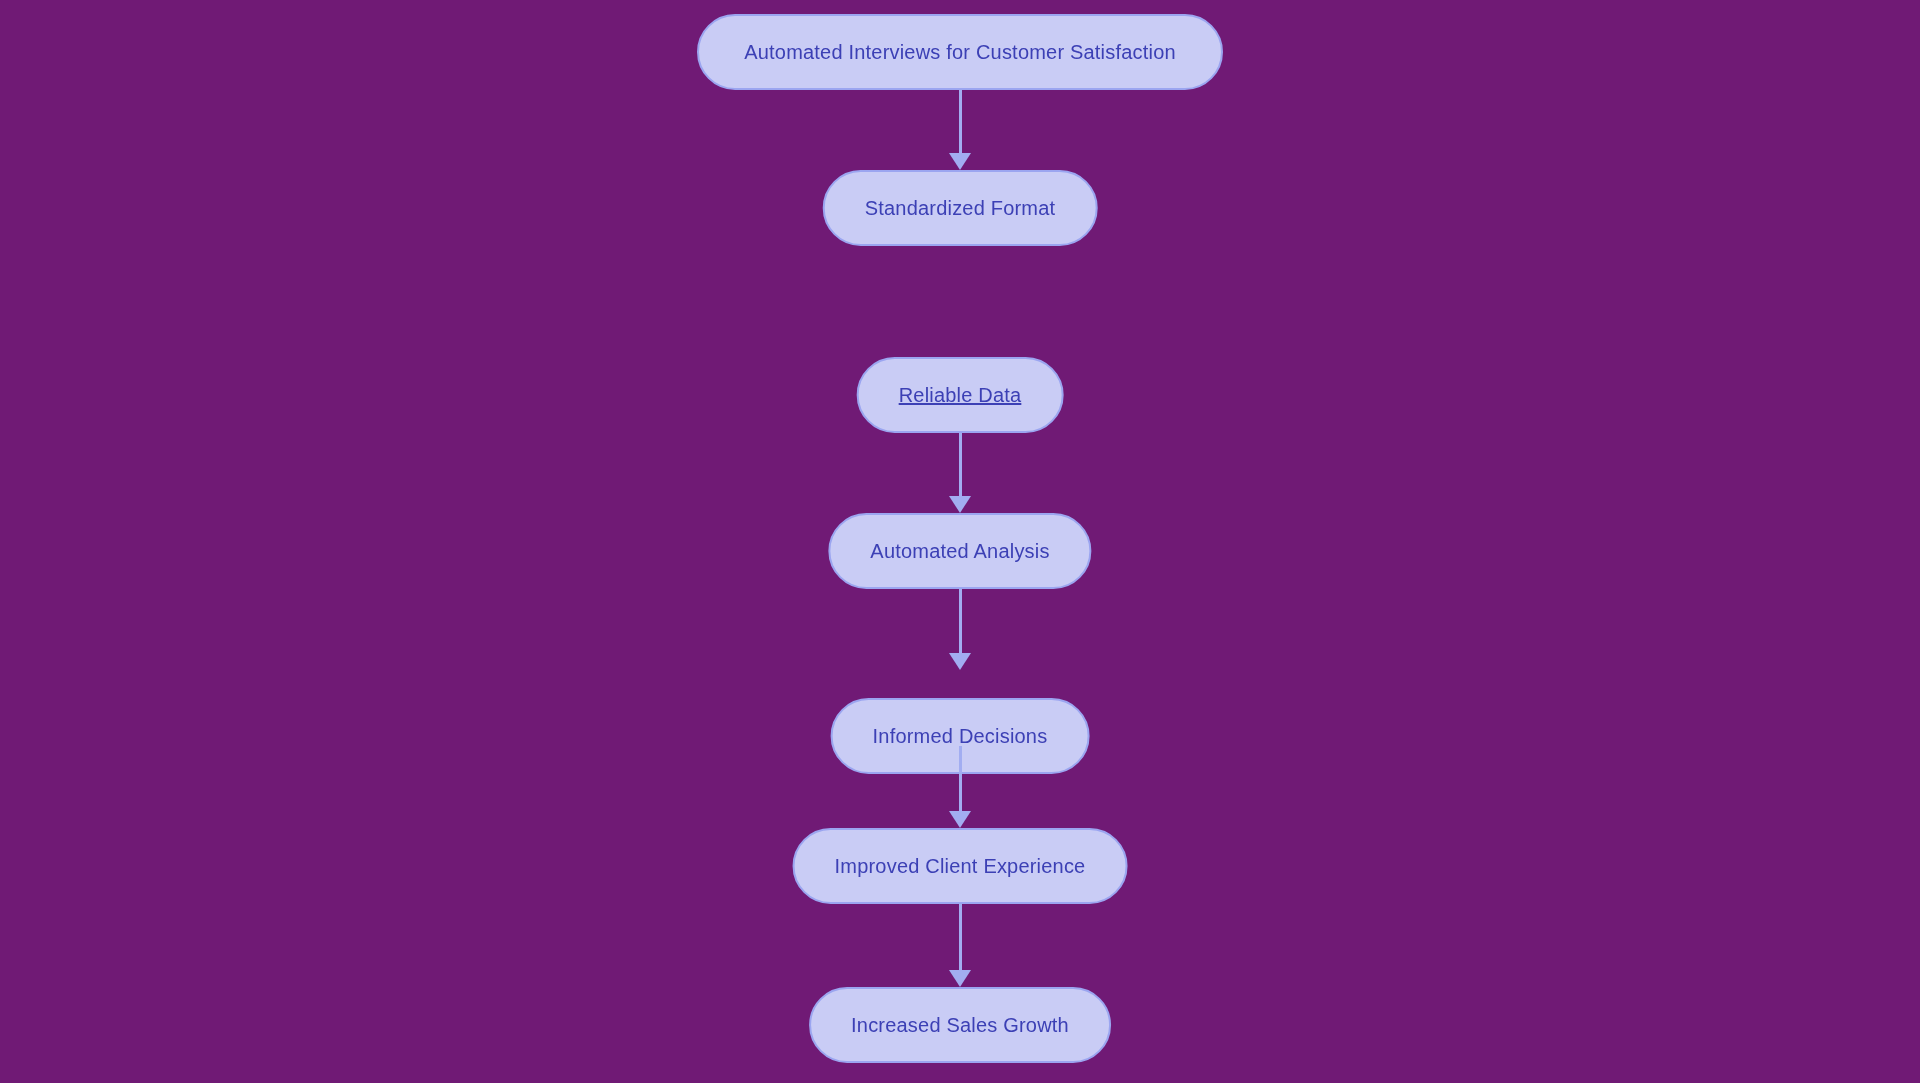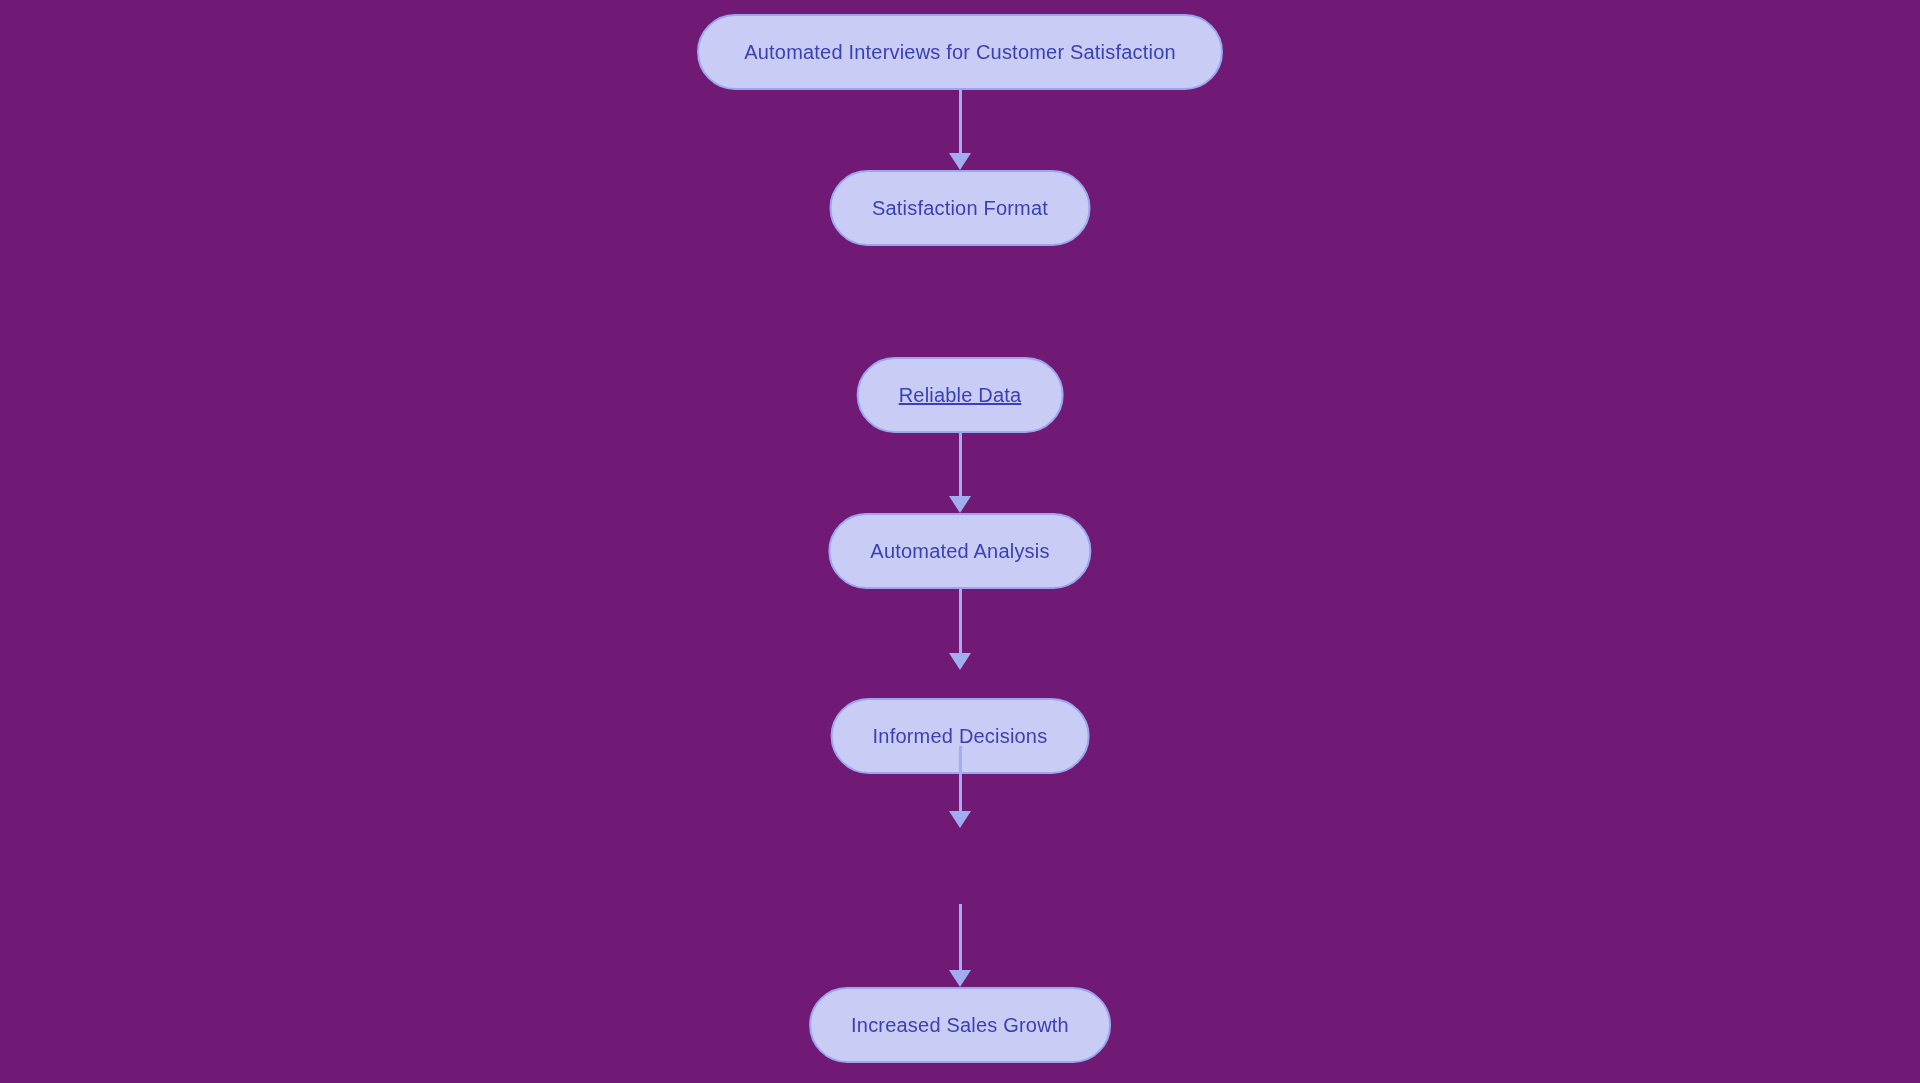--- a/index.html
+++ b/index.html
@@ -67,35 +67,38 @@
 </head>
 <body>
 
 <div class="canvas">
 
   <div class="node" style="top:14px; min-width:526px;">
     <span>Automated Interviews for Customer Satisfaction</span>
   </div>
 
   <div class="node" style="top:170px; min-width:261px;">
-    <span>Satisfaction Format</span>
+    <span>Standardized Format</span>
   </div>
 
   <div class="node" style="top:357px; min-width:177px;text-decoration:underline;">
     <span>Reliable Data</span>
   </div>
 
   <div class="node" style="top:513px; min-width:223px;">
     <span>Automated Analysis</span>
   </div>
 
   <div class="node" style="top:698px; min-width:242px;">
     <span>Informed Decisions</span>
   </div>
 
+  <div class="node" style="top:828px; min-width:323px;">
+    <span>Improved Client Experience</span>
+  </div>
 
   <div class="node" style="top:987px; min-width:286px;">
     <span>Increased Sales Growth</span>
   </div>
 
   <div class="edge" style="top:90px; height:80px;">
     <div class="line grow"></div>
     <div class="arrowhead"></div>
   </div>
 

